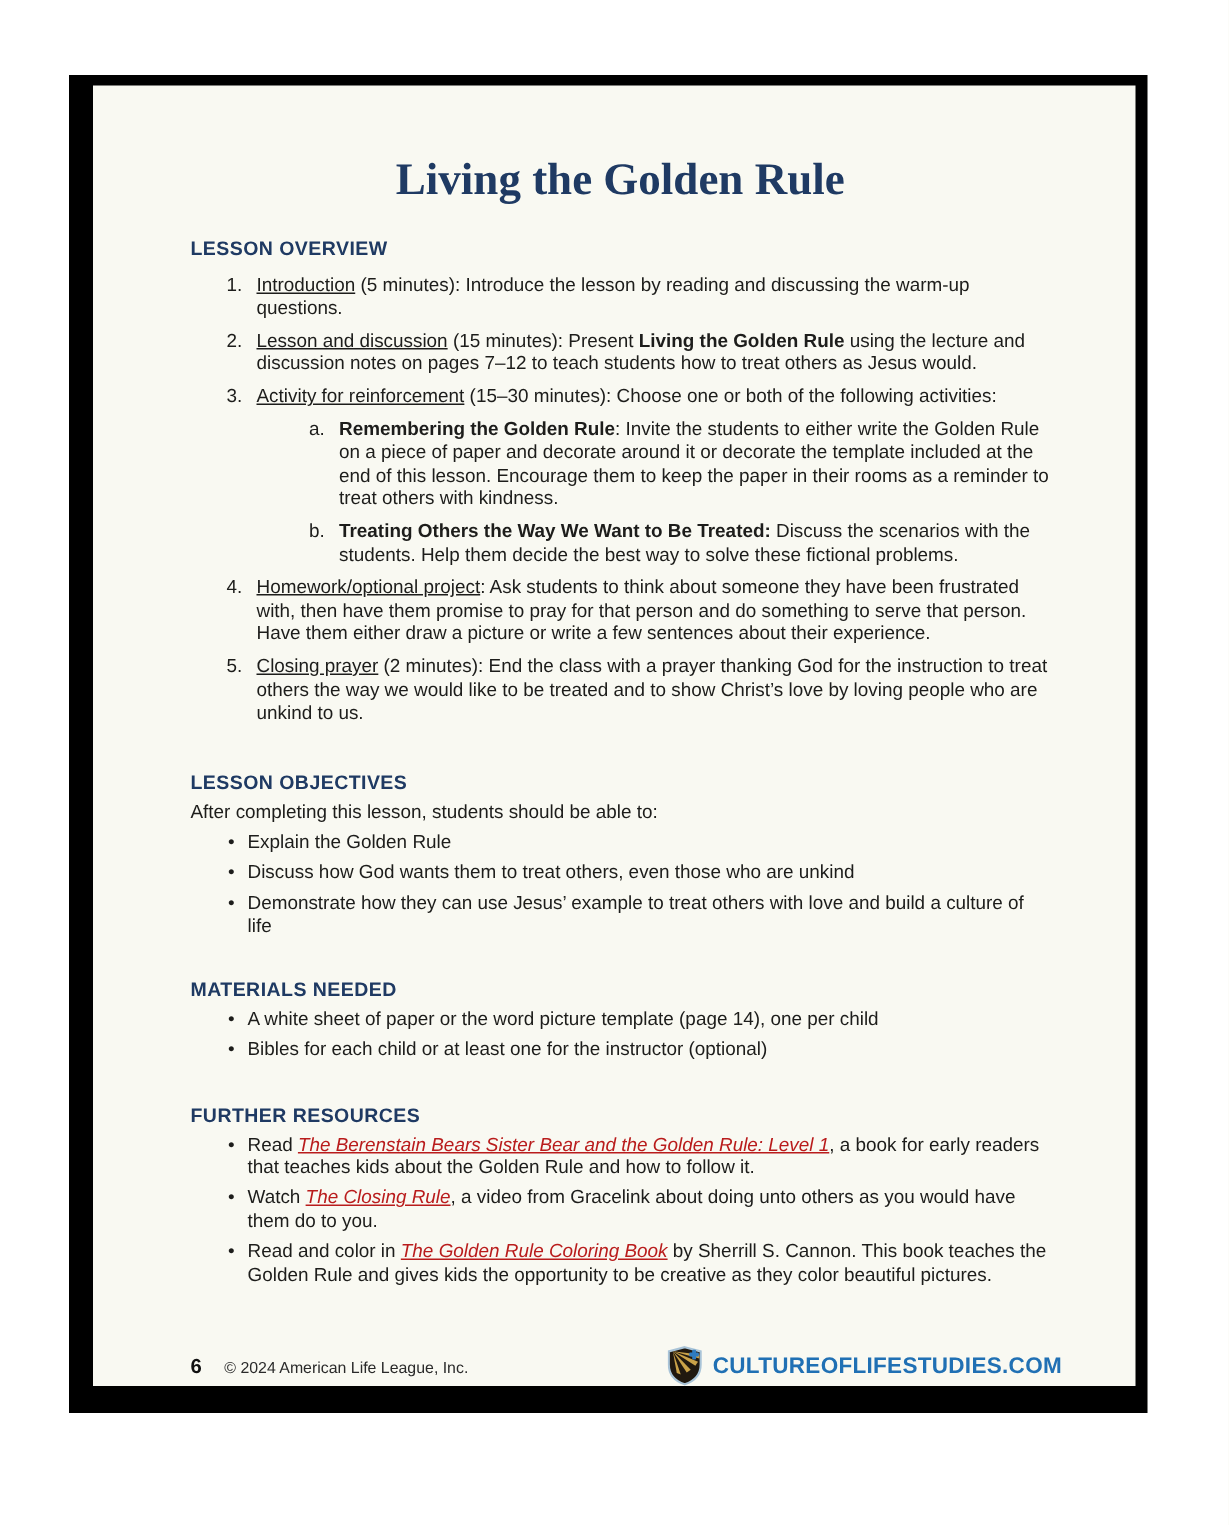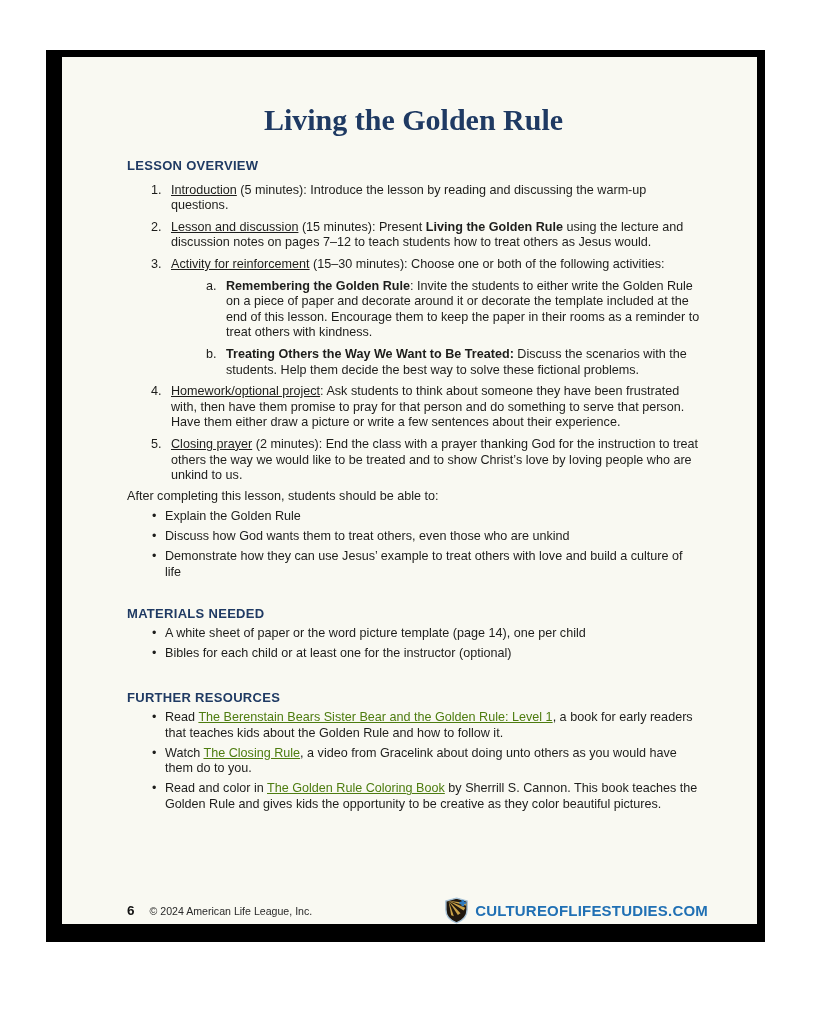--- a/index.html
+++ b/index.html
@@ -51,21 +51,22 @@
   .sub-row { display: flex; margin-top: 6px; }
   .sub-num { flex: none; width: 20px; margin-left: 35px; }
   .sub-body { flex: 1; }
   .bullet-row { display: flex; margin-top: 4.5px; }
   .bullet-list { margin-top: 0; }
   .bullet { flex: none; width: 13px; margin-left: 25px; }
   .bullet::before { content: "•"; }
   .seg-u { text-decoration: underline; }
   .seg-b { font-weight: bold; }
   a.seg-link {
-    color: #4d7c0f;
+    color: #b91c1c;
+    font-style: italic;
     text-decoration: underline;
     cursor: pointer;
   }
   .footer {
     position: absolute; left: 65px; right: 49px; top: 840px;
     display: flex; justify-content: space-between; align-items: center;
   }
   .footer-left { display: flex; align-items: baseline; }
   .page-num { font-weight: bold; font-size: 13.5px; color: #111; }
   .copyright { font-size: 10.6px; color: #2a2a2a; margin-left: 15px; }
@@ -118,20 +119,21 @@
         <div class="li-body"><span class="seg-u">Homework/optional project</span><span>: Ask students to think about someone they have been frustrated with, then have them promise to pray for that person and do something to serve that person. Have them either draw a picture or write a few sentences about their experience.</span></div>
       </div>
 
       <div class="li-row">
         <span class="li-num">5.</span>
         <div class="li-body"><span class="seg-u">Closing prayer</span><span> (2 minutes): End the class with a prayer thanking God for the instruction to treat others the way we would like to be treated and to show Christ’s love by loving people who are unkind to us.</span></div>
       </div>
 
     </div>
 
+    <div class="section-heading mt-objectives">LESSON OBJECTIVES</div>
     <div class="intro">After completing this lesson, students should be able to:</div>
     <div class="bullet-list">
       <div class="bullet-row">
         <span class="bullet"></span>
         <div class="li-body">Explain the Golden Rule</div>
       </div>
       <div class="bullet-row">
         <span class="bullet"></span>
         <div class="li-body">Discuss how God wants them to treat others, even those who are unkind</div>
       </div>

